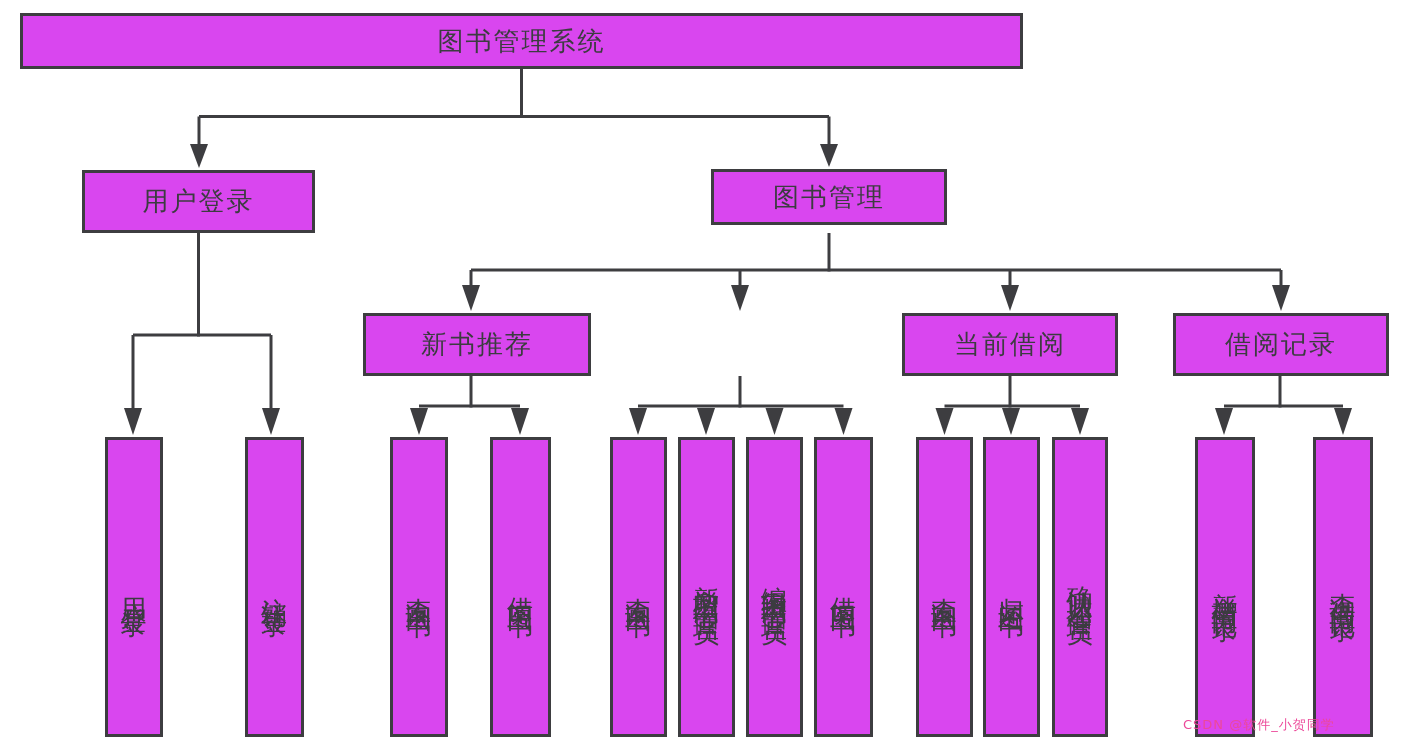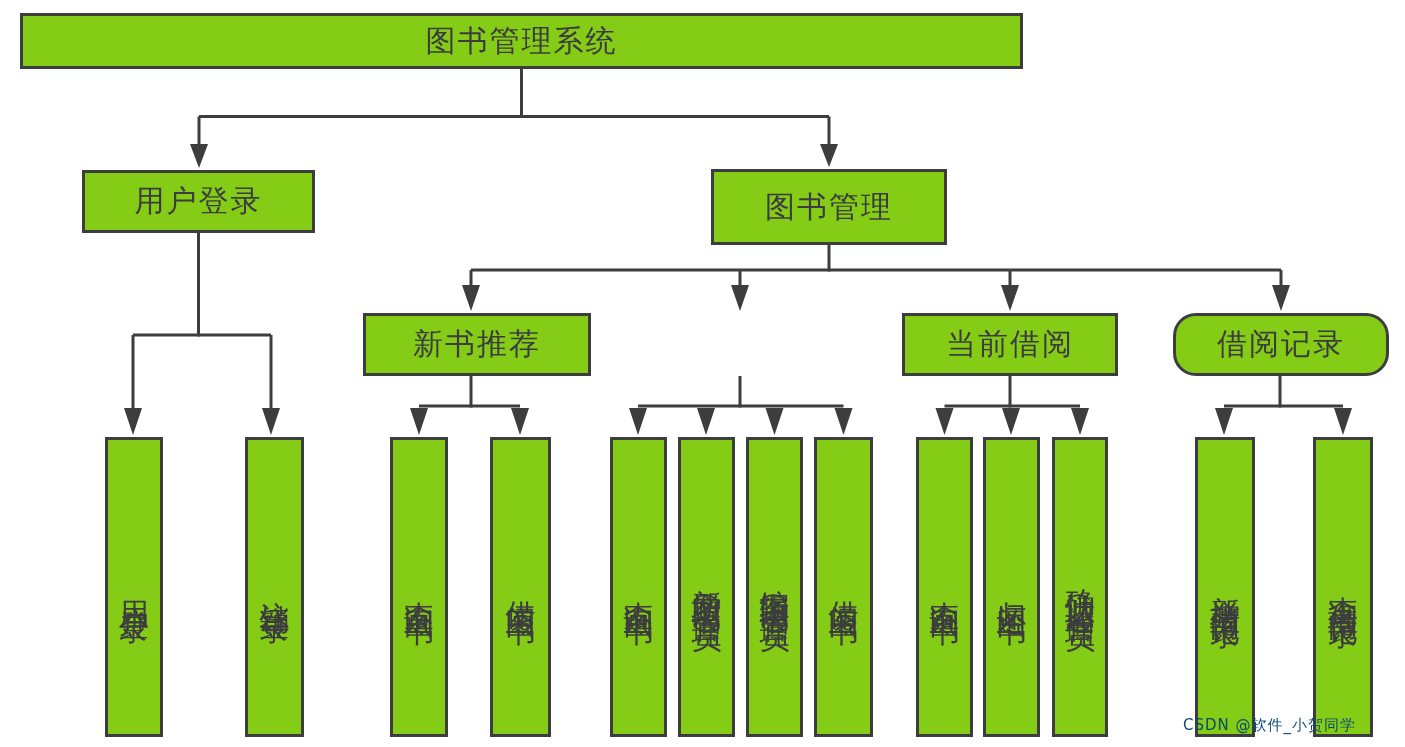--- a/index.html
+++ b/index.html
@@ -20,44 +20,44 @@
     left: 0;
     top: 0;
     width: 1405px;
     height: 747px;
     pointer-events: none;
   }
   .node {
     position: absolute;
     box-sizing: border-box;
     border: 3px solid #3d3d40;
-    background: #84cc16;
+    background: #d946ef;
     display: flex;
     align-items: center;
     justify-content: center;
     color: #3c3c40;
-    font-size: 30px;
+    font-size: 26px;
     letter-spacing: 2px;
     text-align: left;
     white-space: nowrap;
   }
   .node.vertical {
     writing-mode: vertical-rl;
     text-orientation: mixed;
     letter-spacing: 5px;
     white-space: normal;
     line-height: 1;
   }
   .watermark {
     position: absolute;
     left: 1183px;
     top: 716px;
-    font-size: 15px;
+    font-size: 13px;
     letter-spacing: 1px;
-    color: #0c4a6e;
+    color: #ec4899;
     white-space: nowrap;
   }
 </style>
 </head>
 <body>
 
 <div class="stage">
 
   <svg class="connectors" viewBox="0 0 1405 747" xmlns="http://www.w3.org/2000/svg">
     <g stroke="#3d3d40" stroke-width="3" fill="none">
@@ -117,25 +117,25 @@
       <polygon points="1071,408 1089,408 1080,435"></polygon>
 
       <polygon points="1215,408 1233,408 1224,435"></polygon>
       <polygon points="1334,408 1352,408 1343,435"></polygon>
     </g>
   </svg>
 
   <div class="node" style="left:20px; top:13px; width:1003px; height:56px;">图书管理系统</div>
 
   <div class="node" style="left:82px; top:170px; width:233px; height:63px;">用户登录</div>
-  <div class="node" style="left:711px; top:169px; width:236px; height:76px;">图书管理</div>
+  <div class="node" style="left:711px; top:169px; width:236px; height:56px;">图书管理</div>
 
   <div class="node" style="left:363px; top:313px; width:228px; height:63px;">新书推荐</div>
   <div class="node" style="left:902px; top:313px; width:216px; height:63px;">当前借阅</div>
-  <div class="node" style="left:1173px; top:313px; width:216px; height:63px;border-radius:23px;">借阅记录</div>
+  <div class="node" style="left:1173px; top:313px; width:216px; height:63px;">借阅记录</div>
 
   <div class="node vertical" style="left:105px; top:437px; width:58px; height:300px;">用户登录</div>
   <div class="node vertical" style="left:245px; top:437px; width:59px; height:300px;">注销登录</div>
 
   <div class="node vertical" style="left:390px; top:437px; width:58px; height:300px;">查询图书</div>
   <div class="node vertical" style="left:490px; top:437px; width:61px; height:300px;">借阅图书</div>
 
   <div class="node vertical" style="left:610px; top:437px; width:57px; height:300px;">查询图书</div>
   <div class="node vertical" style="left:678px; top:437px; width:57px; height:300px;">新增图书（管理员）</div>
   <div class="node vertical" style="left:746px; top:437px; width:57px; height:300px;">编辑图书（管理员）</div>

